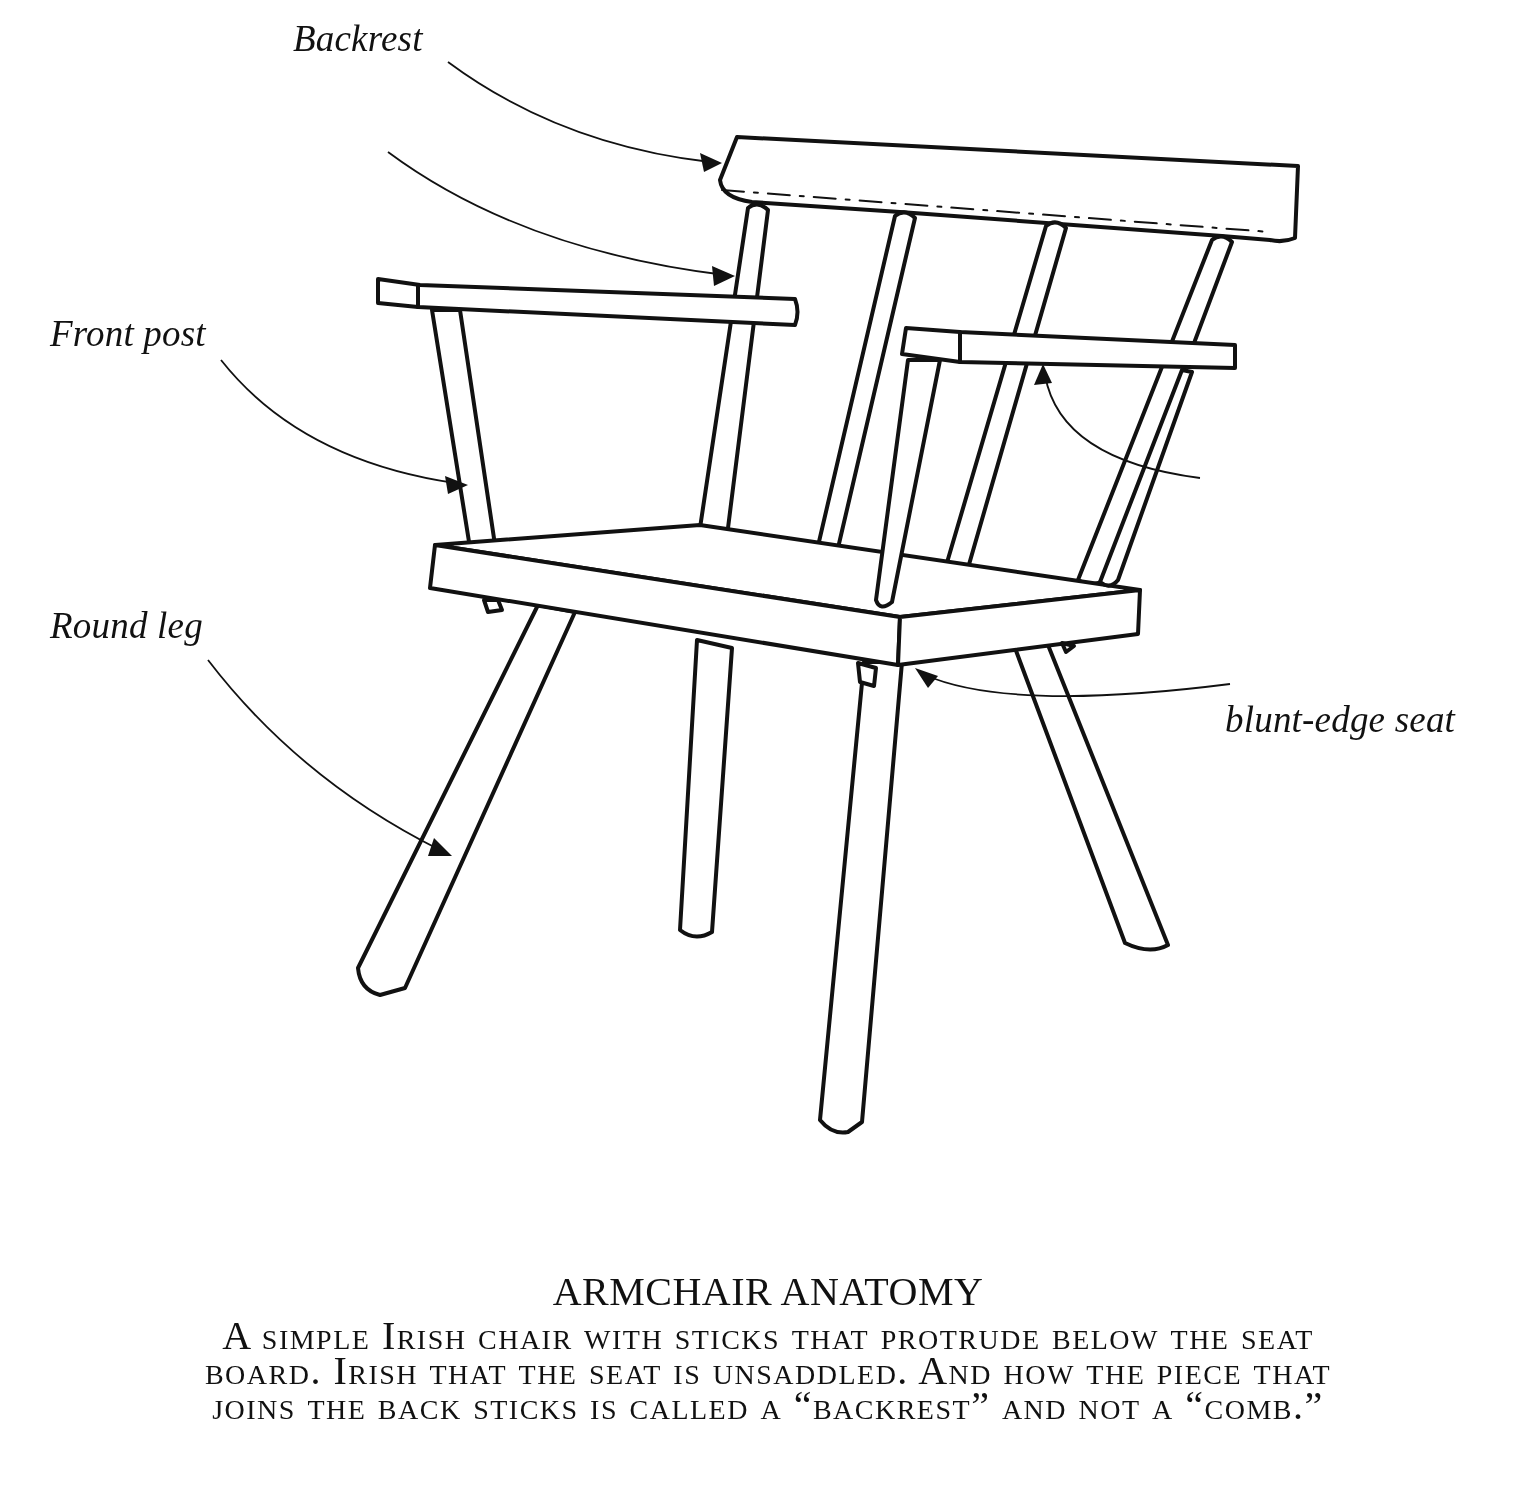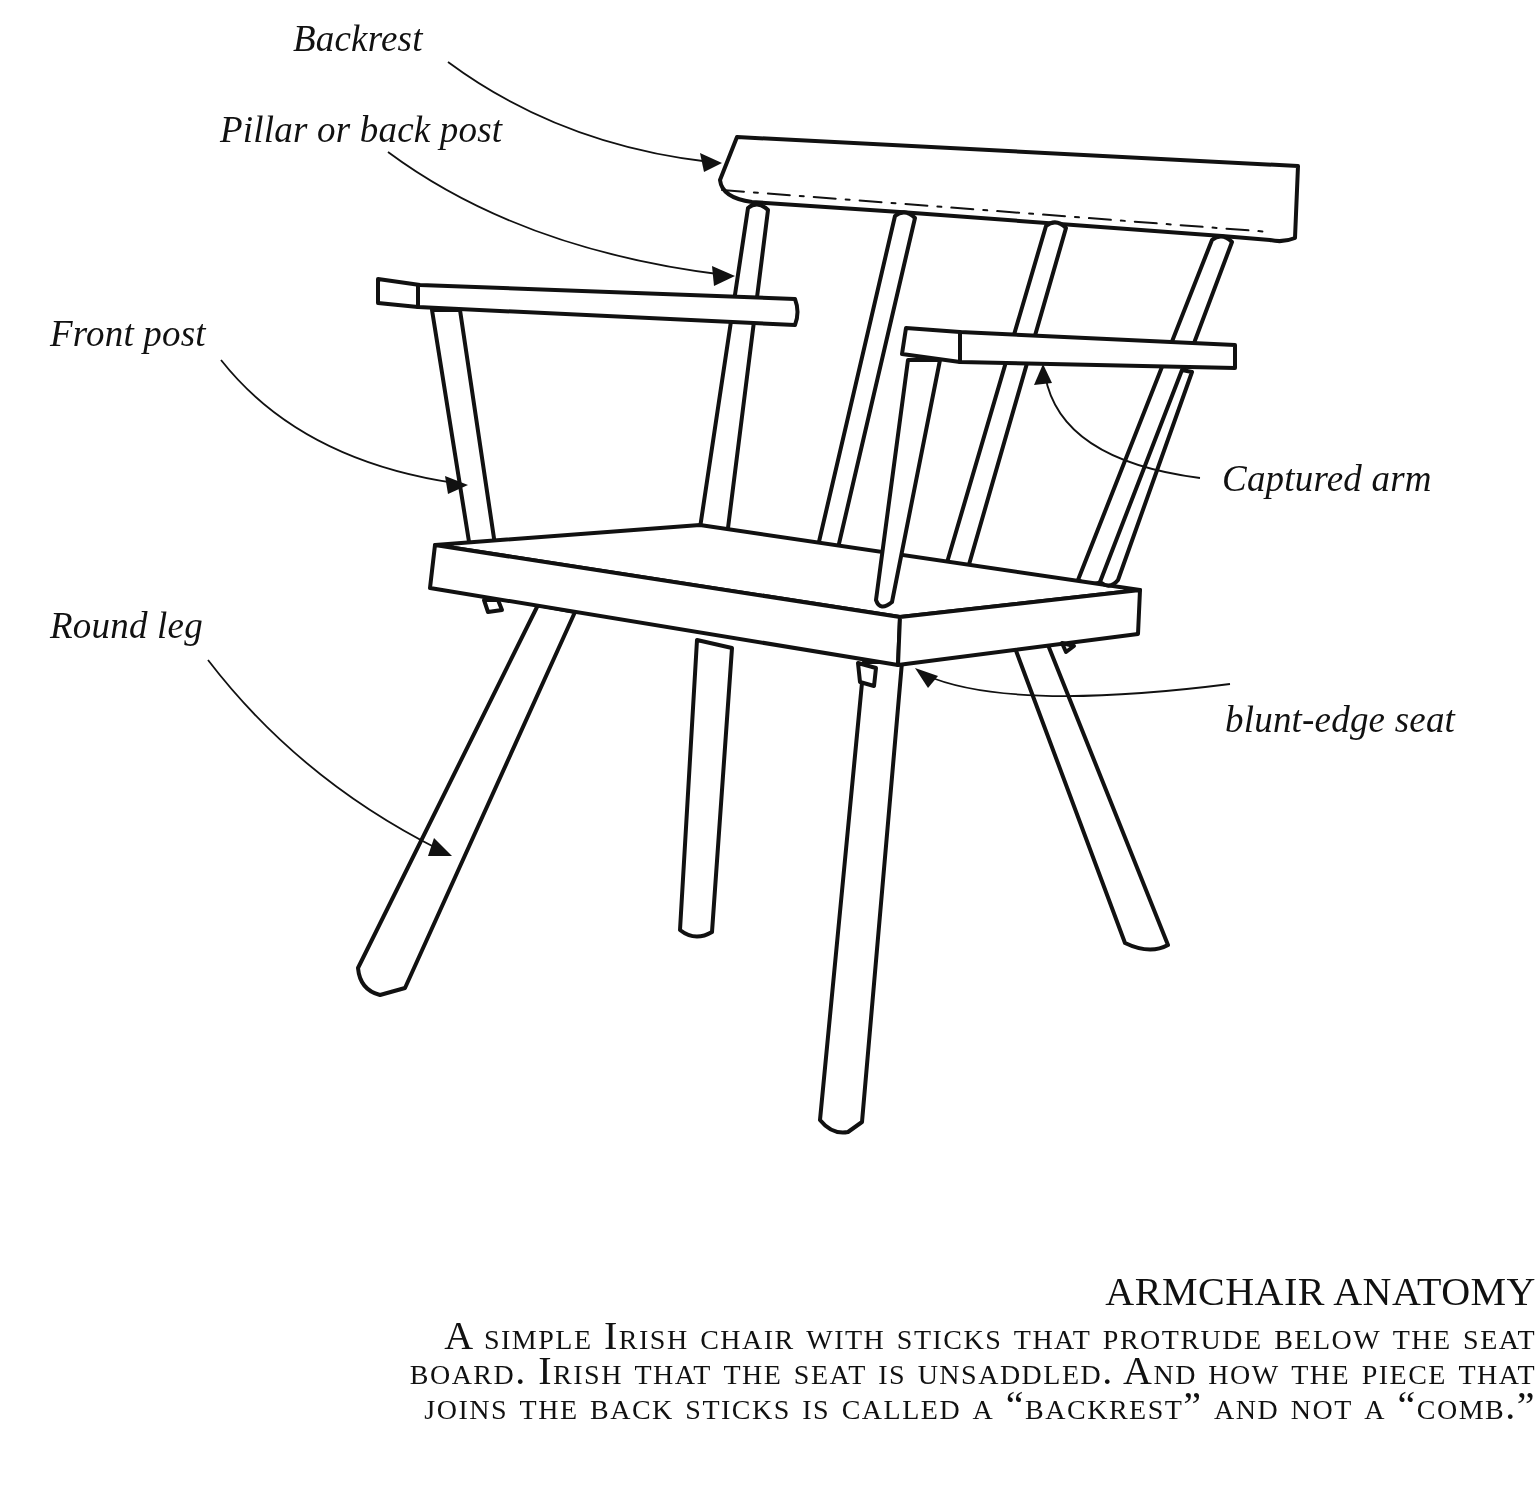--- a/index.html
+++ b/index.html
@@ -8,21 +8,21 @@
   svg.drawing { position: absolute; left: 0; top: 0; width: 1536px; height: 1503px; }
   .ln { fill: #fff; stroke: #111; stroke-width: 4; stroke-linejoin: round; stroke-linecap: round; }
   .ln-open { fill: none; stroke: #111; stroke-width: 4; stroke-linejoin: round; stroke-linecap: round; }
   .ln-thin { fill: none; stroke: #111; stroke-width: 2; stroke-linecap: round; }
   .leader { fill: none; stroke: #111; stroke-width: 1.8; }
   .arrowhead { fill: #111; stroke: none; }
   .label {
     position: absolute; font-family: "Liberation Serif", "DejaVu Serif", serif; font-style: italic;
     font-size: 37px; line-height: 1.25; color: #111; white-space: nowrap; letter-spacing: 0.2px;
   }
-  .caption { position: absolute; left: 0; width: 1536px; text-align: right; font-family: "Liberation Serif", "DejaVu Serif", serif; color: #111; }
+  .caption { position: absolute; left: 0; width: 1536px; text-align: center; font-family: "Liberation Serif", "DejaVu Serif", serif; color: #111; }
   .caption-title { top: 1268px; font-size: 40px; letter-spacing: 0.5px; }
   .caption-body { top: 1318px; font-size: 40px; line-height: 35px; font-variant: small-caps; letter-spacing: 1.5px; }
   .caption-body span { display: block; }
 </style>
 </head>
 <body>
 
 <div class="canvas">
 
   <svg class="drawing" viewBox="0 0 1536 1503" xmlns="http://www.w3.org/2000/svg">
@@ -107,24 +107,22 @@
       <path class="leader" d="M 1200 478 Q 1060 460 1045 375"></path>
       <polygon class="arrowhead" points="1043,364 1034,385 1052,383"></polygon>
     </g>
     <g>
       <path class="leader" d="M 1230 684 Q 1010 712 925 675"></path>
       <polygon class="arrowhead" points="915,668 928,688 938,676"></polygon>
     </g>
   </svg>
 
   <div class="label" style="left:293px; top:16px;">Backrest</div>
-  <div class="label" style="left:220px; top:107px;">Pillar or back post</div>
   <div class="label" style="left:50px; top:311px;text-align:center;">Front post</div>
   <div class="label" style="left:50px; top:603px;">Round leg</div>
-  <div class="label" style="left:1222px; top:456px;">Captured arm</div>
   <div class="label" style="left:1225px; top:697px;">blunt-edge seat</div>
 
   <div class="caption caption-title">ARMCHAIR ANATOMY</div>
   <div class="caption caption-body">
     <span>A simple Irish chair with sticks that protrude below the seat</span>
     <span>board. Irish that the seat is unsaddled. And how the piece that</span>
     <span>joins the back sticks is called a “backrest” and not a “comb.”</span>
   </div>
 </div>
 

